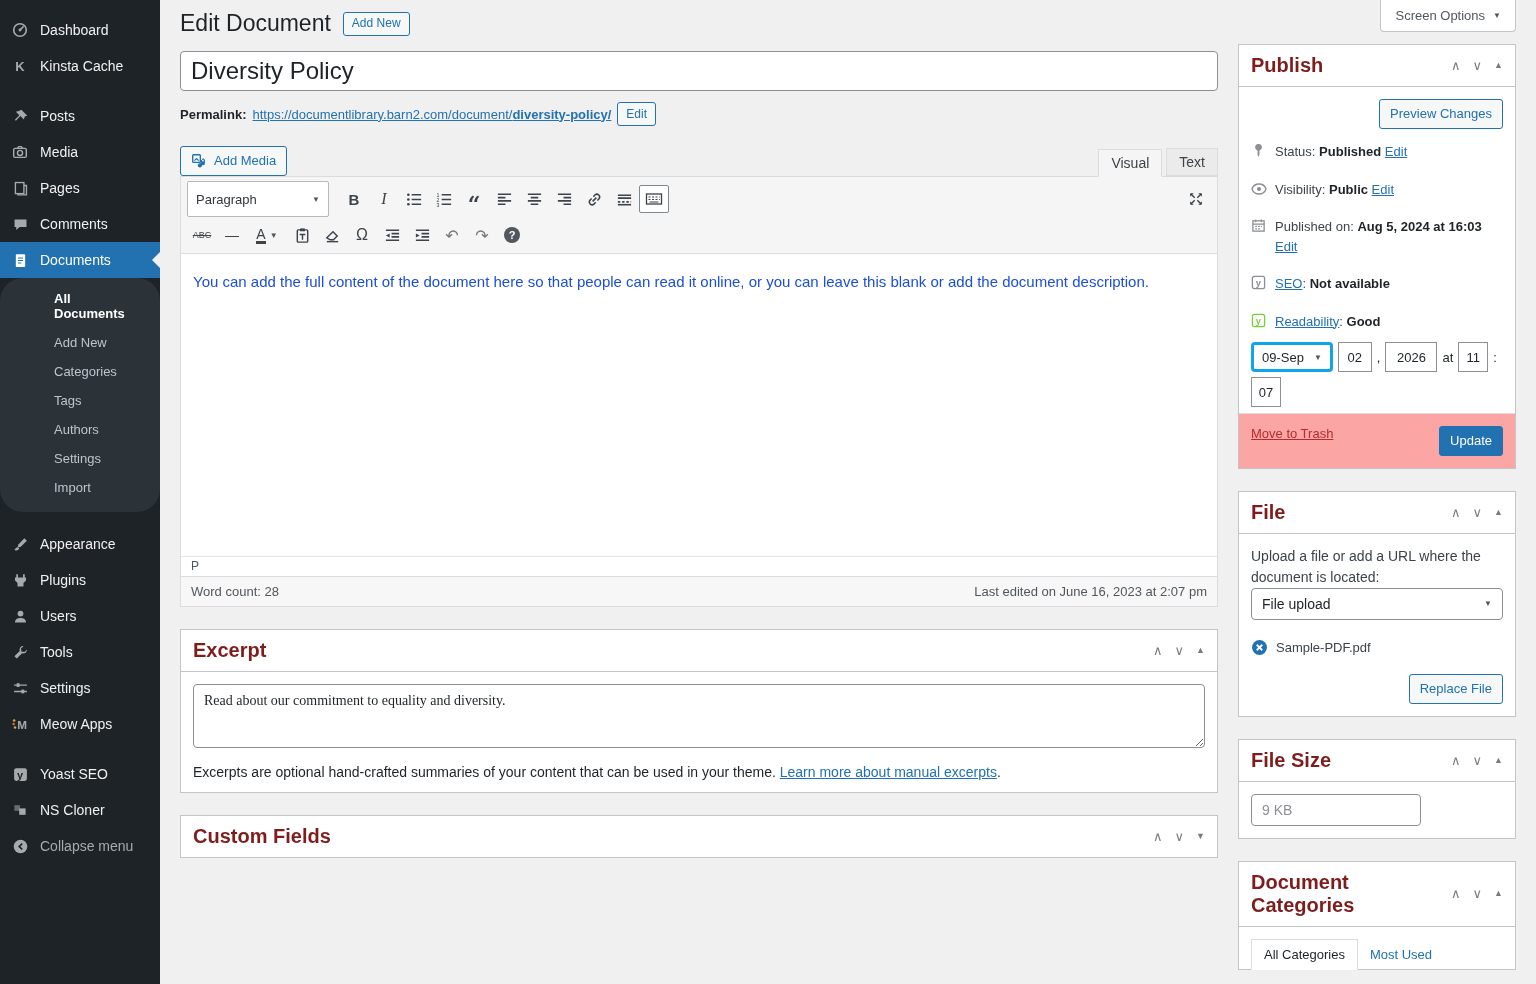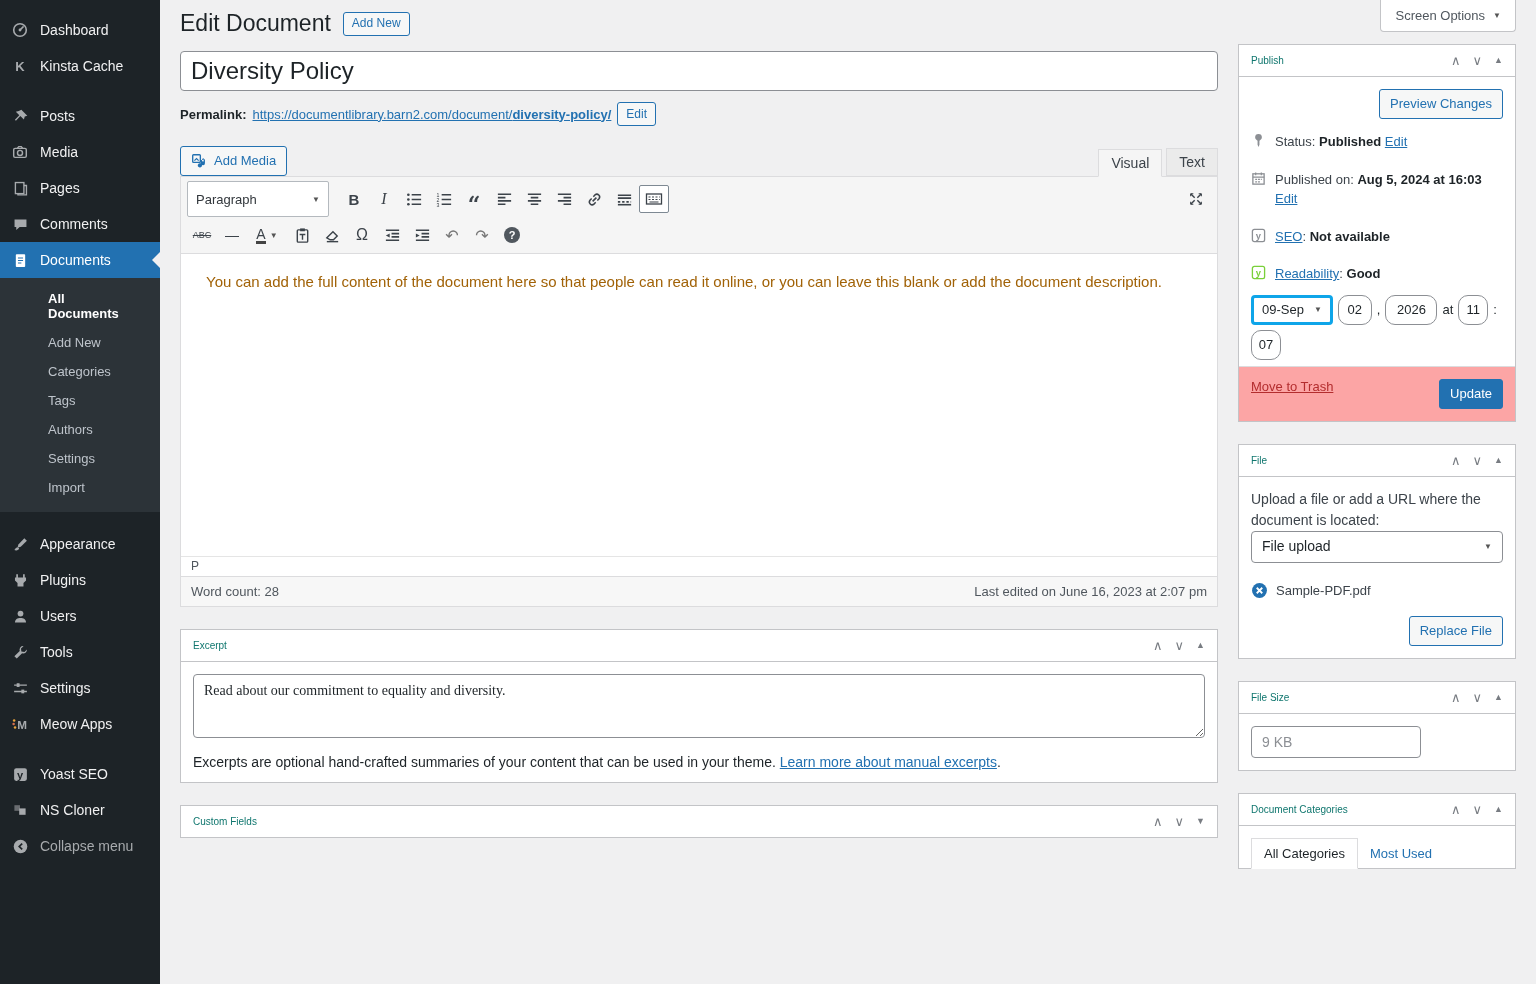--- a/index.html
+++ b/index.html
@@ -23,21 +23,21 @@
     color:#f0f0f1;
   }
   .menu-item .mi { width:20px; height:20px; display:flex; align-items:center; justify-content:center; color:#a7aaad; flex-shrink:0; }
   .menu-item.active { background:#2271b1; color:#fff; font-weight:400; }
   .menu-item.active .mi { color:#fff; }
   .menu-item.active::after {
     content:""; position:absolute; right:0; top:50%; margin-top:-8px;
     border:8px solid transparent; border-right-color:#f0f0f1;
   }
   .menu-gap { height:14px; }
-  .submenu { background:#2c3338; padding:6px 10px 10px; }
+  .submenu { background:#2c3338; padding:6px 16px 10px;border-radius:23px; }
   .submenu-item { padding:7px 12px 7px 38px; font-size:13px; color:#bec4cb; cursor:pointer; }
   .submenu-item.current { color:#fff; font-weight:700; }
   .txticon { font-weight:700; font-size:13px; color:#a7aaad; }
 
   
   .page { position:absolute; left:160px; top:0; width:1376px; height:984px; padding:0 20px; }
   .screen-options {
     position:absolute; top:0; right:20px; background:#fff;
     border:1px solid #c3c4c7; border-top:none; border-radius:0 0 4px 4px;
     padding:8px 14px; font-size:13px; color:#50575e; display:flex; gap:8px; align-items:center; cursor:pointer;
@@ -88,35 +88,35 @@
   .caret { font-size:8px; color:#555; }
   .glyph-b { font-weight:700; font-size:15px; }
   .glyph-i { font-style:italic; font-family:"Liberation Serif",serif; font-size:16px; }
   .glyph-quote { font-family:"DejaVu Serif", serif; font-size:22px; line-height:10px; padding-top:10px; font-weight:700; }
   .glyph-strike { font-size:9px; text-decoration:line-through; letter-spacing:0; }
   .glyph-omega { font-size:16px; }
   .glyph-undo { font-size:16px; color:#777; }
   .glyph-help { width:16px; height:16px; border-radius:50%; background:#50575e; color:#fff; font-size:11px; font-weight:700; display:flex; align-items:center; justify-content:center; }
   .glyph-A { font-size:14px; font-weight:400; border-bottom:3px solid #444; line-height:14px; }
 
-  .editor-content { min-height:302px; padding:17px 25px; font-size:15px; color:#a16207; line-height:1.5; background:#fff; cursor:text; }
+  .editor-content { min-height:302px; padding:17px 12px; font-size:15px; color:#1d4ed8; line-height:1.5; background:#fff; cursor:text; }
   .editor-path { border-top:1px solid #e5e5e5; padding:2px 10px 3px; font-size:12px; color:#50575e; }
   .editor-status {
     display:flex; justify-content:space-between; background:#f7f7f7;
     border-top:1px solid #dcdcde; padding:7px 10px; font-size:13px; color:#50575e;
   }
 
   
   .postbox { background:#fff; border:1px solid #c3c4c7; margin-top:22px; }
   .postbox:first-child { margin-top:0; }
   .postbox-header {
     display:flex; justify-content:space-between; align-items:center;
     padding:9px 12px; border-bottom:1px solid #c3c4c7;
   }
-  .postbox-header h2 { font-size:10px; font-weight:400; color:#0f766e; }
+  .postbox-header h2 { font-size:20px; font-weight:700; color:#7f1d1d; }
   .postbox.collapsed .postbox-header { border-bottom:none; }
   .handle-actions { display:flex; gap:12px; align-items:center; color:#787c82; }
   .ha { cursor:pointer; font-size:13px; line-height:1; }
   .ha.tri { font-size:9px; }
   .inside { padding:12px; font-size:13px; color:#3c434a; }
 
   .excerpt-area {
     width:100%; height:64px; border:1px solid #8c8f94; border-radius:4px;
     padding:8px 10px; font-family:Liberation Serif, serif; font-size:14px; color:#1d2327; resize:vertical;
   }
@@ -126,21 +126,21 @@
   .preview-row { display:flex; justify-content:flex-end; padding:12px 12px 4px; }
   .misc-row { display:flex; gap:8px; align-items:flex-start; padding:9px 12px; font-size:13px; color:#3c434a; line-height:1.5; flex-wrap:wrap; }
   .misc-row .pi { width:16px; height:16px; color:#8c8f94; flex-shrink:0; margin-top:1px; }
   .misc-row b { color:#1d2327; }
   .date-row { display:flex; align-items:center; gap:5px; padding:2px 12px 6px; flex-wrap:wrap; }
   .mini-select {
     height:30px; border:3px solid #0ea5e9; border-radius:4px; background:#fff;
     display:flex; align-items:center; gap:10px; padding:0 8px; cursor:pointer; font-size:13px; color:#1d2327;
   }
   .mini-box {
-    height:30px; border:1px solid #8c8f94; border-radius:10px; background:#fff;
+    height:30px; border:1px solid #8c8f94; border-radius:0; background:#fff;
     display:flex; align-items:center; justify-content:center; font-size:13px; color:#1d2327;
   }
   .w-day { width:34px; } .w-year { width:52px; } .w-time { width:30px; }
   .okcancel-row { display:flex; align-items:center; gap:14px; padding:6px 12px 14px; }
   .publish-footer {
     display:flex; justify-content:space-between; align-items:flex-start;
     background:#fca5a5; border-top:1px solid #dcdcde; padding:12px;
   }
   .trash-link { color:#b32d2e; font-weight:400; }
 
@@ -541,20 +541,29 @@
         <div class="misc-row">
           <span class="pi">
             <svg width="15" height="15" viewBox="0 0 16 16" fill="currentColor">
                 <path d="M8 1a3.6 3.6 0 0 1 3.6 3.6c0 1.8-1.3 3-2.6 3.6v4.3L8 14.8l-1-2.3V8.2C5.7 7.6 4.4 6.4 4.4 4.6A3.6 3.6 0 0 1 8 1z"></path>
               </svg>
           </span>
           <span><span>Status:</span> <b>Published</b> <a>Edit</a></span>
         </div>
         <div class="misc-row">
           <span class="pi">
+            <svg width="16" height="16" viewBox="0 0 16 16">
+                <path d="M8 3C4.6 3 1.9 5.4 1 8c.9 2.6 3.6 5 7 5s6.1-2.4 7-5c-.9-2.6-3.6-5-7-5z" fill="none" stroke="currentColor" stroke-width="1.4"></path>
+                <circle cx="8" cy="8" r="2.1" fill="currentColor"></circle>
+              </svg>
+          </span>
+          <span><span>Visibility:</span> <b>Public</b> <a>Edit</a></span>
+        </div>
+        <div class="misc-row">
+          <span class="pi">
             <svg width="15" height="15" viewBox="0 0 16 16">
                 <rect x="2" y="3" width="12" height="11" fill="none" stroke="currentColor" stroke-width="1.4"></rect>
                 <path d="M2 6.5h12M5 1.5v3M11 1.5v3M4.5 9h2M7.5 9h2M10.5 9h1M4.5 11.5h2M7.5 11.5h2" stroke="currentColor" stroke-width="1.3"></path>
               </svg>
           </span>
           <span style="flex:1;"><span>Published on:</span> <b>Aug 5, 2024 at 16:03</b> <a>Edit</a></span>
         </div>
         <div class="misc-row">
           <span class="pi">
             <svg width="15" height="15" viewBox="0 0 16 16">

